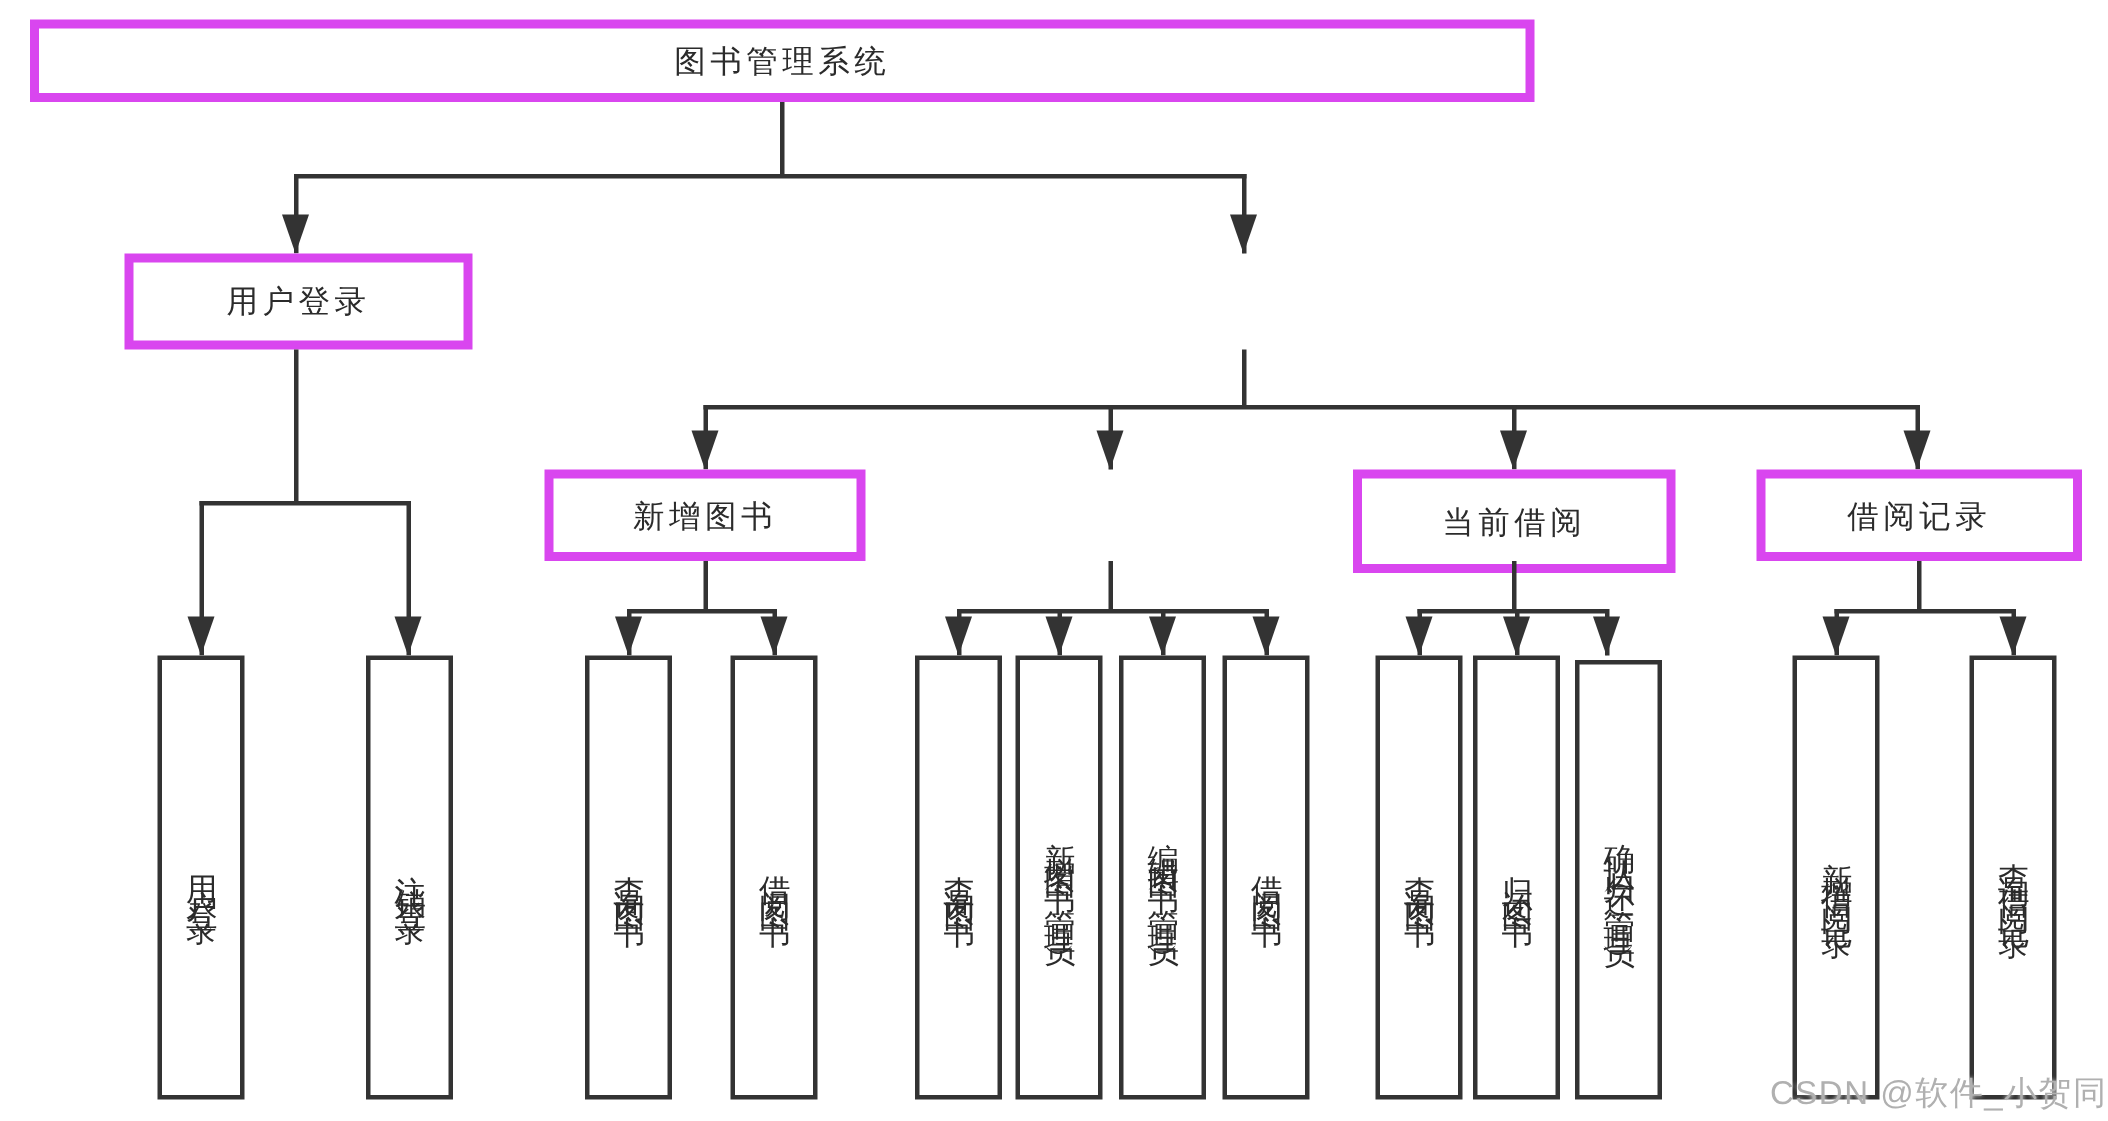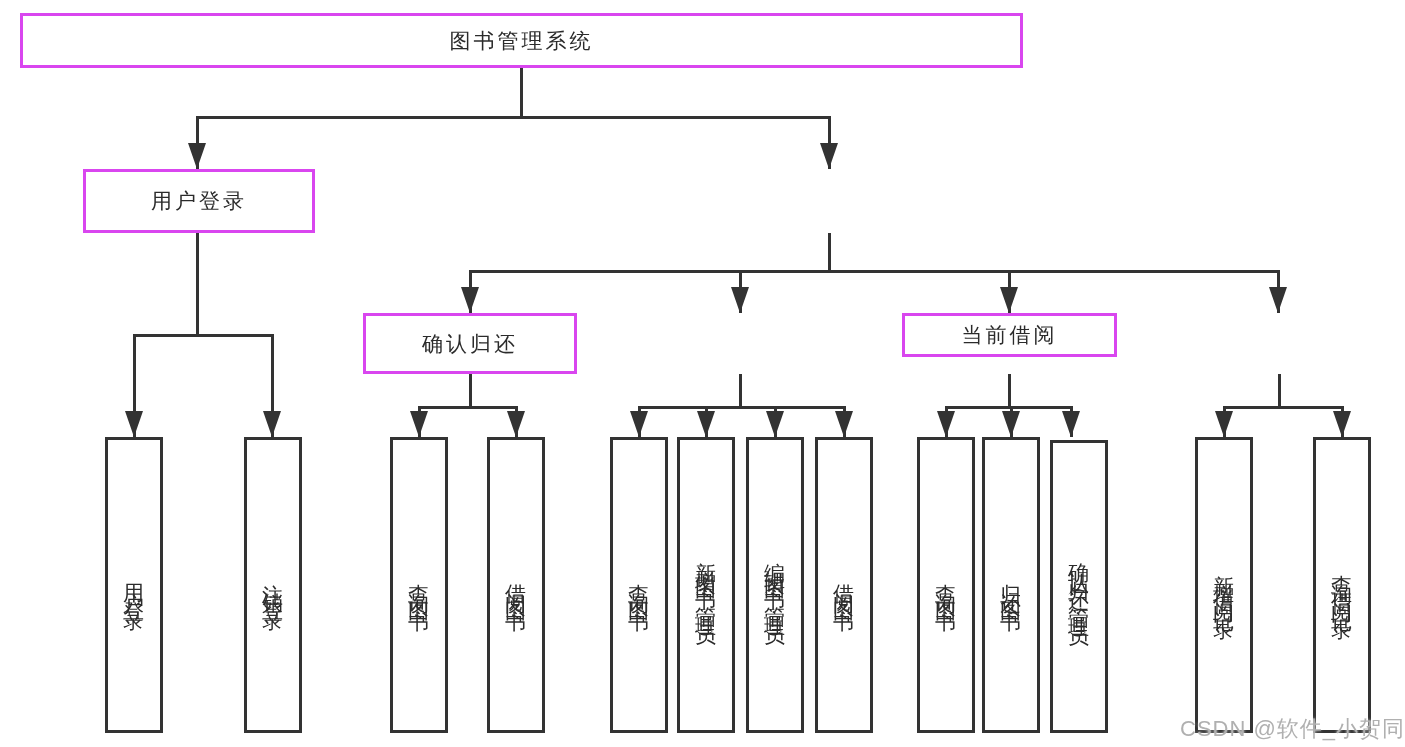--- a/index.html
+++ b/index.html
@@ -7,21 +7,21 @@
     position: relative;
     width: 1405px;
     height: 747px;
     background: #ffffff;
     font-family: "Liberation Sans", sans-serif;
     overflow: hidden;
   }
   .box {
     position: absolute;
     box-sizing: border-box;
-    border: 3px solid #d946ef;
+    border: 6px solid #d946ef;
     background: #ffffff;
     display: flex;
     align-items: center;
     justify-content: center;
     color: #2b2b2b;
     font-size: 21px;
     letter-spacing: 3px;
     white-space: nowrap;
   }
   .vbox {
@@ -92,24 +92,27 @@
   <div class="vline" style="left:469px; top:270px; height:43px;"></div>
   <div class="ah" style="left:461px; top:287px;"></div>
   <div class="vline" style="left:739px; top:270px; height:43px;"></div>
   <div class="ah" style="left:731px; top:287px;"></div>
   <div class="vline" style="left:1008px; top:270px; height:43px;"></div>
   <div class="ah" style="left:1000px; top:287px;"></div>
   <div class="vline" style="left:1277px; top:270px; height:43px;"></div>
   <div class="ah" style="left:1269px; top:287px;"></div>
 
   <div class="box" style="left:363px; top:313px; width:214px; height:61px;">
-    <span>确认归还</span>
+    <span>新增图书</span>
   </div>
-  <div class="box" style="left:902px; top:313px; width:215px; height:44px;">
+  <div class="box" style="left:902px; top:313px; width:215px; height:69px;">
     <span>当前借阅</span>
+  </div>
+  <div class="box" style="left:1171px; top:313px; width:217px; height:61px;">
+    <span>借阅记录</span>
   </div>
 
   <div class="vline" style="left:469px; top:374px; height:33px;"></div>
   <div class="hline" style="left:418px; top:406px; width:99px;"></div>
   <div class="vline" style="left:418px; top:406px; height:31px;"></div>
   <div class="ah" style="left:410px; top:411px;"></div>
   <div class="vline" style="left:515px; top:406px; height:31px;"></div>
   <div class="ah" style="left:507px; top:411px;"></div>
 
   <div class="vline" style="left:739px; top:374px; height:33px;"></div>

